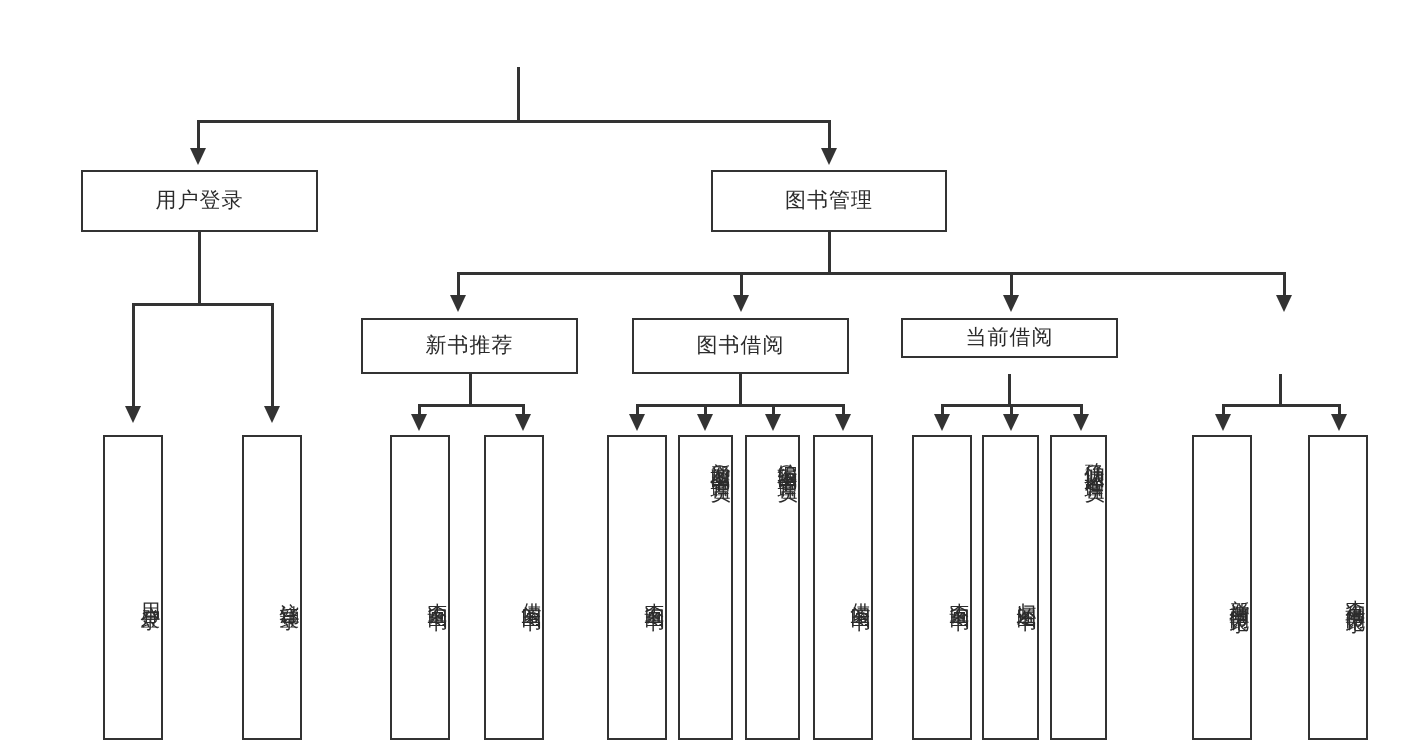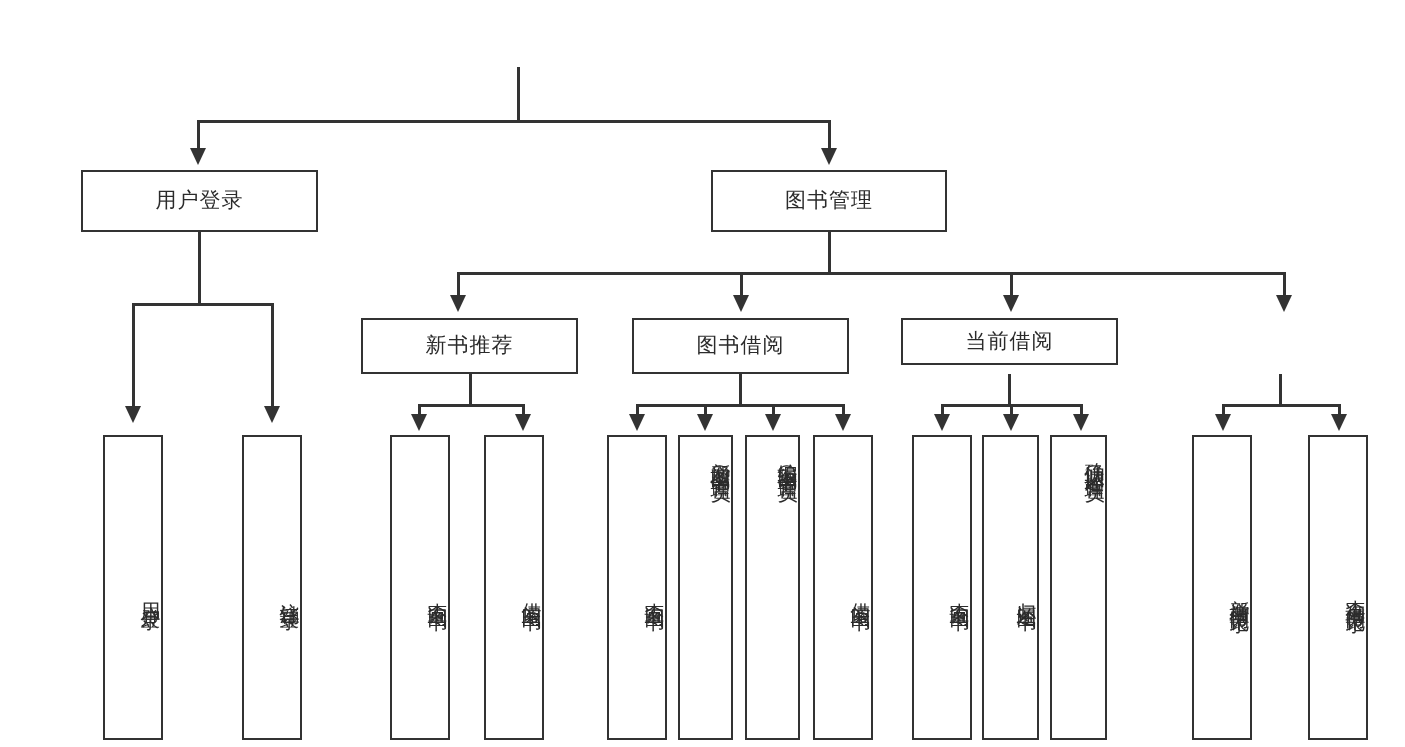--- a/index.html
+++ b/index.html
@@ -119,21 +119,21 @@
   <div class="arrow" style="left:1003px; top:295px;"></div>
   <div class="edge v" style="left:1283px; top:272px; height:25px;"></div>
   <div class="arrow" style="left:1276px; top:295px;"></div>
 
   <div class="node horiz" style="left:632px; top:318px; width:217px; height:56px;">
     <span>图书借阅</span>
   </div>
   <div class="node horiz" style="left:361px; top:318px; width:217px; height:56px;">
     <span>新书推荐</span>
   </div>
-  <div class="node horiz" style="left:901px; top:318px; width:217px; height:47px;">
+  <div class="node horiz" style="left:901px; top:318px; width:217px; height:40px;">
     <span>当前借阅</span>
   </div>
 
   <div class="edge v" style="left:469px; top:374px; height:32px;"></div>
   <div class="edge h" style="left:418px; top:404px; width:104px;"></div>
   <div class="edge v" style="left:418px; top:404px; height:12px;"></div>
   <div class="arrow" style="left:411px; top:414px;"></div>
   <div class="edge v" style="left:522px; top:404px; height:12px;"></div>
   <div class="arrow" style="left:515px; top:414px;"></div>
 

